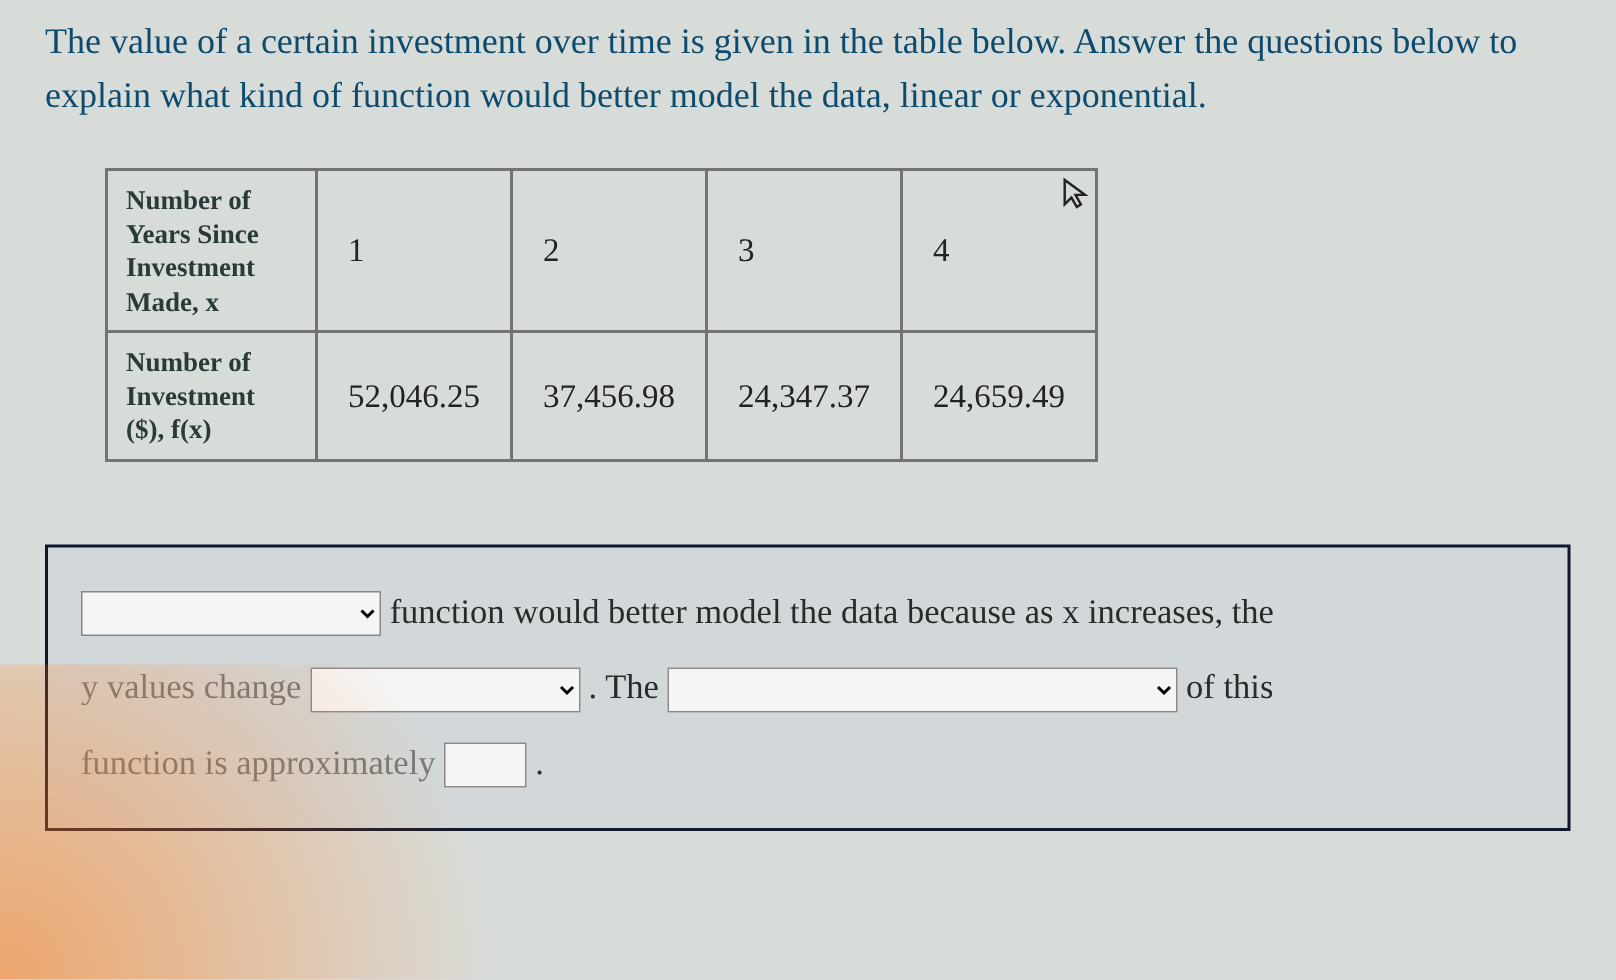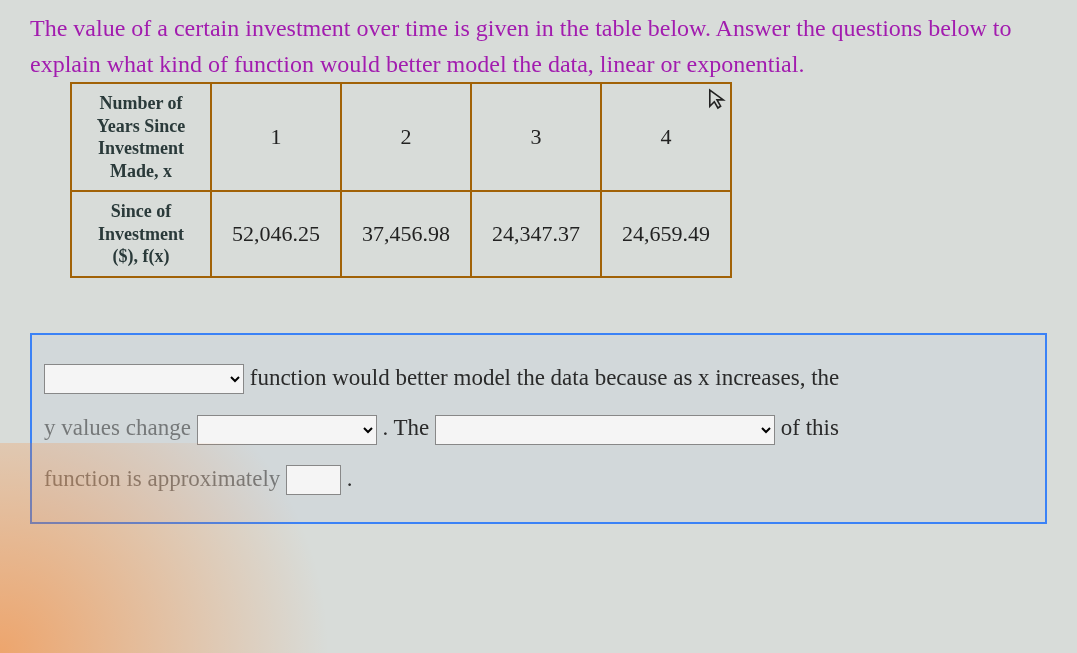--- a/index.html
+++ b/index.html
@@ -9,31 +9,32 @@
     width: 1077px;
     height: 653px;
     overflow: hidden;
     position: relative;
     padding: 10px 30px;
     color: #222;
   }
   .prompt {
     font-size: 24px;
     line-height: 1.5;
-    color: #a21caf;
+    margin-bottom: 30px;
+    color: #0c4a6e;
   }
   table.data-table {
     border-collapse: collapse;
     margin-left: 40px;
     margin-bottom: 55px;
   }
   table.data-table td, table.data-table th {
-    border: 2px solid #a16207;
+    border: 2px solid #737373;
     padding: 10px 20px;
-    text-align: center;
+    text-align: left;
     font-size: 22px;
     vertical-align: middle;
     background: transparent;
   }
   table.data-table .row-header {
     font-size: 18px;
     line-height: 1.25;
     font-weight: bold;
     color: #2a3a3a;
     padding: 8px 12px;
@@ -41,23 +42,23 @@
   }
   .cursor-cell { position: relative; }
   .cursor-icon {
     position: absolute;
     top: 4px;
     right: 4px;
     width: 18px;
     height: 22px;
   }
   .answer-box {
-    border: 2px solid #3b82f6;
+    border: 2px solid #0f172a;
     background: rgba(200,210,220,0.35);
-    padding: 18px 12px;
+    padding: 18px 22px;
     font-size: 23px;
     line-height: 2.2;
     color: #2a2a2a;
   }
   .answer-box select {
     font-size: 18px;
     padding: 2px 4px;
     background: #f5f5f5;
     border: 1px solid #888;
     height: 30px;
@@ -97,21 +98,21 @@
     <td>2</td>
     <td>3</td>
     <td class="cursor-cell">
       <span>4</span>
       <svg class="cursor-icon" viewBox="0 0 20 24">
         <path d="M2 2 L2 20 L7 15 L11 22 L14 20 L10 13 L17 13 Z" fill="none" stroke="#222" stroke-width="1.8"></path>
       </svg>
     </td>
   </tr>
   <tr>
-    <td class="row-header">Since of Investment ($), f(x)</td>
+    <td class="row-header">Number of Investment ($), f(x)</td>
     <td>52,046.25</td>
     <td>37,456.98</td>
     <td>24,347.37</td>
     <td>24,659.49</td>
   </tr>
 </tbody>
   </table>
 
 <div class="answer-box">
   <select class="sel-wide"><option></option></select>

